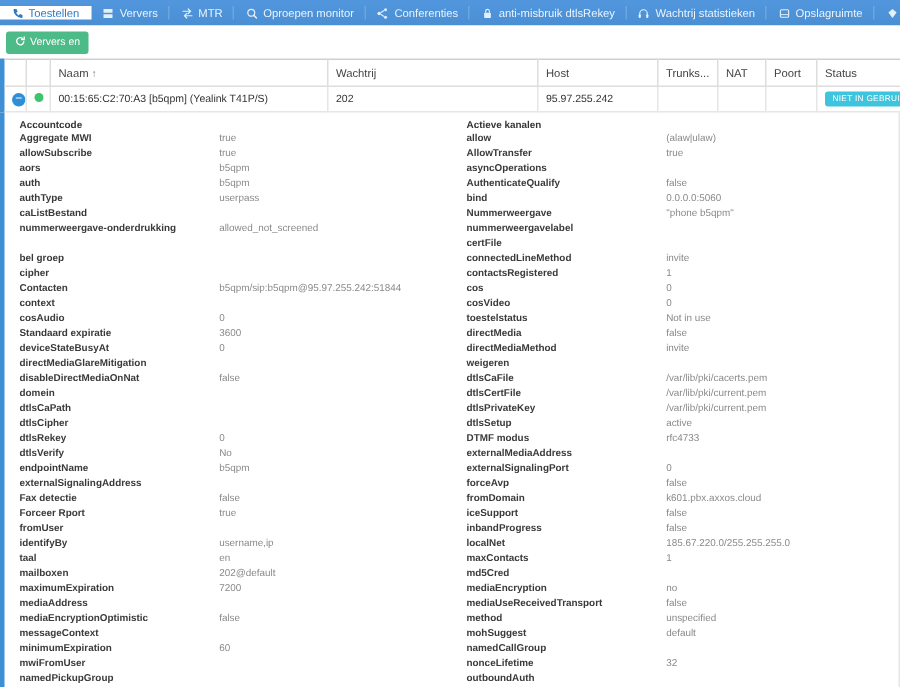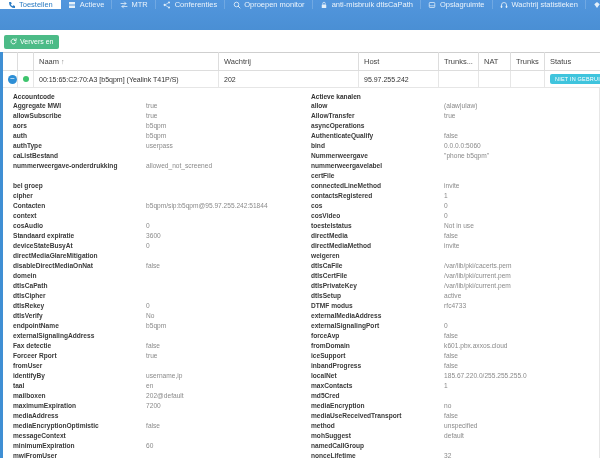--- a/index.html
+++ b/index.html
@@ -6,25 +6,25 @@
   html, body {
     margin: 0; padding: 0;
     width: 600px; height: 458px;
     overflow: hidden;
     background: #ffffff;
     font-family: "Liberation Sans", sans-serif;
   }
 
   
   #topnav {
-    height: 30px;
+    height: 17px;
     background: #4a90d9;
     background: linear-gradient(#5296dd, #4a8fd4);
     display: flex;
-    align-items: flex-start;
+    align-items: center;
     overflow: hidden;
     white-space: nowrap;
   }
   .navtab {
     display: flex;
     align-items: center;
     gap: 3px;
     padding: 0 7px;
     font-size: 7.5px;
     color: #eaf3fb;
@@ -173,77 +173,77 @@
       </span>
       <span>Toestellen</span>
     </div>
     <div class="navtab">
       <span class="ic">
         <svg width="8" height="8" viewBox="0 0 16 16" fill="#e3eff9" stroke="none" style="color:#e3eff9">
           <rect x="2" y="2" width="12" height="5"></rect>
           <rect x="2" y="9" width="12" height="5"></rect>
         </svg>
       </span>
-      <span>Actieve</span>
+      <span>Ververs</span>
     </div>
     <div class="navtab">
       <span class="ic">
         <svg width="8" height="8" viewBox="0 0 16 16" fill="#e3eff9" stroke="none" style="color:#e3eff9">
           <path d="M2 5h10M9 2l3 3-3 3M14 11H4M7 8l-3 3 3 3" fill="none" stroke="currentColor" stroke-width="1.6" stroke-linecap="round"></path>
         </svg>
       </span>
       <span>MTR</span>
+    </div>
+    <div class="navtab">
+      <span class="ic">
+        <svg width="8" height="8" viewBox="0 0 16 16" fill="#e3eff9" stroke="none" style="color:#e3eff9">
+          <circle cx="7" cy="7" r="4.6" fill="none" stroke="currentColor" stroke-width="1.7"></circle>
+          <path d="M10.5 10.5L14 14" stroke="currentColor" stroke-width="1.9" stroke-linecap="round"></path>
+        </svg>
+      </span>
+      <span>Oproepen monitor</span>
     </div>
     <div class="navtab">
       <span class="ic">
         <svg width="8" height="8" viewBox="0 0 16 16" fill="#e3eff9" stroke="none" style="color:#e3eff9">
           <circle cx="12" cy="3" r="2"></circle>
           <circle cx="12" cy="13" r="2"></circle>
           <circle cx="3.5" cy="8" r="2.3"></circle>
           <path d="M5.5 7L10 4M5.5 9L10 12" stroke="currentColor" stroke-width="1.4"></path>
         </svg>
       </span>
       <span>Conferenties</span>
     </div>
     <div class="navtab">
       <span class="ic">
         <svg width="8" height="8" viewBox="0 0 16 16" fill="#e3eff9" stroke="none" style="color:#e3eff9">
-          <circle cx="7" cy="7" r="4.6" fill="none" stroke="currentColor" stroke-width="1.7"></circle>
-          <path d="M10.5 10.5L14 14" stroke="currentColor" stroke-width="1.9" stroke-linecap="round"></path>
-        </svg>
-      </span>
-      <span>Oproepen monitor</span>
-    </div>
-    <div class="navtab">
-      <span class="ic">
-        <svg width="8" height="8" viewBox="0 0 16 16" fill="#e3eff9" stroke="none" style="color:#e3eff9">
           <rect x="3.5" y="7" width="9" height="7" rx="1"></rect>
           <path d="M5.5 7V5a2.5 2.5 0 0 1 5 0v2" fill="none" stroke="currentColor" stroke-width="1.5"></path>
         </svg>
       </span>
-      <span>anti-misbruik dtlsCaPath</span>
-    </div>
-    <div class="navtab">
-      <span class="ic">
-        <svg width="8" height="8" viewBox="0 0 16 16" fill="#e3eff9" stroke="none" style="color:#e3eff9">
-          <rect x="2.5" y="3" width="11" height="10" rx="1.5" fill="none" stroke="currentColor" stroke-width="1.5"></rect>
-          <path d="M2.5 9.5h11" stroke="currentColor" stroke-width="1.3"></path>
-        </svg>
-      </span>
-      <span>Opslagruimte</span>
+      <span>anti-misbruik dtlsRekey</span>
     </div>
     <div class="navtab">
       <span class="ic">
         <svg width="8" height="8" viewBox="0 0 16 16" fill="#e3eff9" stroke="none" style="color:#e3eff9">
           <path d="M3 10V8a5 5 0 0 1 10 0v2" fill="none" stroke="currentColor" stroke-width="1.6"></path>
           <rect x="1.5" y="9" width="3" height="5" rx="1.3"></rect>
           <rect x="11.5" y="9" width="3" height="5" rx="1.3"></rect>
         </svg>
       </span>
       <span>Wachtrij statistieken</span>
+    </div>
+    <div class="navtab">
+      <span class="ic">
+        <svg width="8" height="8" viewBox="0 0 16 16" fill="#e3eff9" stroke="none" style="color:#e3eff9">
+          <rect x="2.5" y="3" width="11" height="10" rx="1.5" fill="none" stroke="currentColor" stroke-width="1.5"></rect>
+          <path d="M2.5 9.5h11" stroke="currentColor" stroke-width="1.3"></path>
+        </svg>
+      </span>
+      <span>Opslagruimte</span>
     </div>
     <div class="navtab">
       <span class="ic">
         <svg width="8" height="8" viewBox="0 0 16 16" fill="#e3eff9" stroke="none" style="color:#e3eff9">
           <path d="M8 2l5.5 4.5L8 14 2.5 6.5z"></path>
         </svg>
       </span>
     </div>
   </div>
 
@@ -274,21 +274,21 @@
     </colgroup>
     <thead>
       <tr>
         <th class="row-accent"></th>
         <th></th>
         <th><span>Naam</span><span class="sorticon">↑</span></th>
         <th>Wachtrij</th>
         <th>Host</th>
         <th>Trunks...</th>
         <th>NAT</th>
-        <th>Trunks</th>
+        <th>Poort</th>
         <th>Status</th>
       </tr>
     </thead>
     <tbody>
       <tr>
         <td class="row-accent" style="text-align:center">
           <span class="expander">−</span>
         </td>
         <td style="text-align:center">
           <span class="statusdot"></span>

